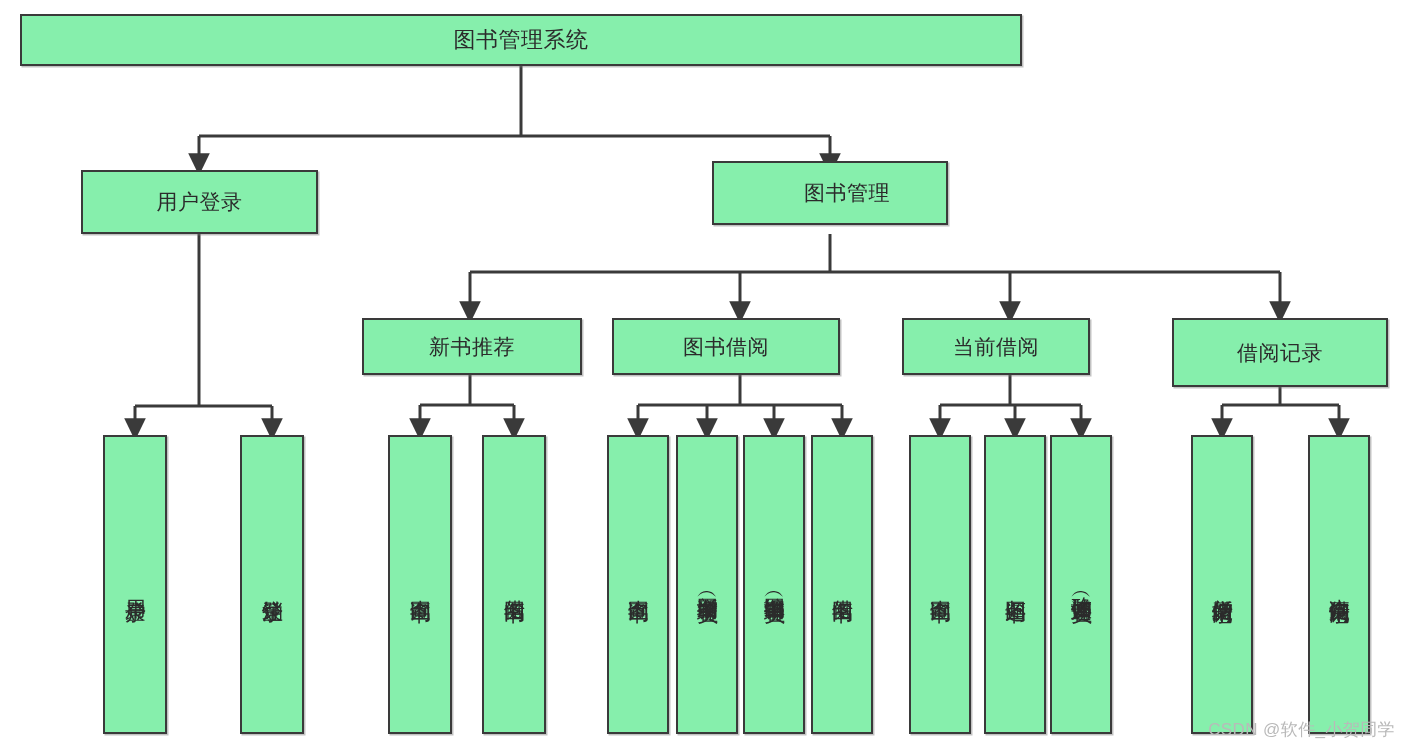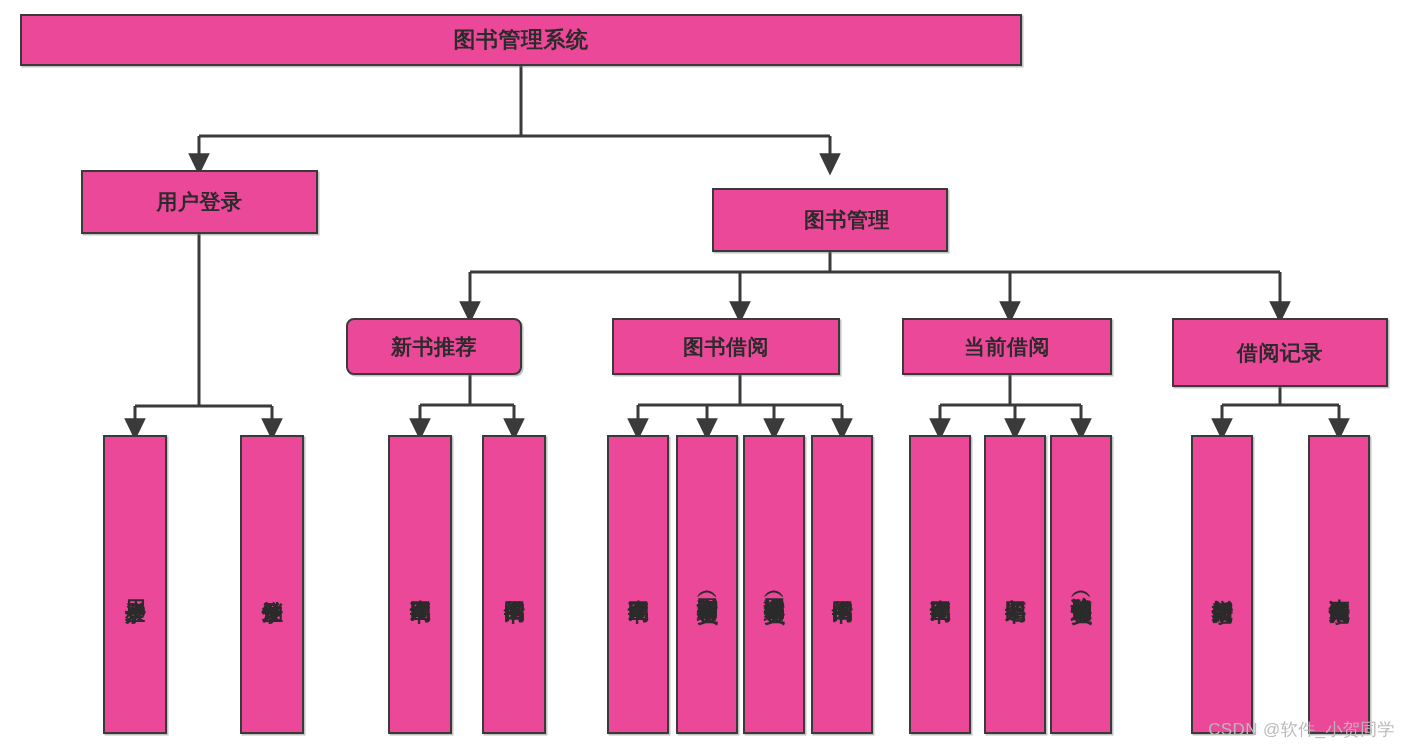--- a/index.html
+++ b/index.html
@@ -24,27 +24,26 @@
     left: 0;
     top: 0;
     width: 1405px;
     height: 747px;
     pointer-events: none;
   }
   .node {
     position: absolute;
     box-sizing: border-box;
     border: 2.5px solid #3a3a3a;
-    background: #ec4899;
+    background: #86efac;
     display: flex;
     align-items: center;
     justify-content: center;
     color: #2b2b2b;
     box-shadow: 1.5px 1.5px 0 rgba(120,120,120,0.45);
-    font-weight: bold;
   }
   .node-label {
     display: block;
     text-align: center;
     line-height: 1.12;
     letter-spacing: 0.5px;
   }
   .node.horizontal .node-label {
     font-size: 21px;
     white-space: nowrap;
@@ -137,31 +136,31 @@
     </g>
   </svg>
 
   <div class="node root horizontal" style="left:20px; top:14px; width:1002px; height:52px;">
     <span class="node-label">图书管理系统</span>
   </div>
 
   <div class="node horizontal" style="left:81px; top:170px; width:237px; height:64px;">
     <span class="node-label">用户登录</span>
   </div>
-  <div class="node horizontal" style="left:712px; top:188px; width:236px; height:64px;padding-left:34px;">
+  <div class="node horizontal" style="left:712px; top:161px; width:236px; height:64px;padding-left:34px;">
     <span class="node-label">图书管理</span>
   </div>
 
-  <div class="node horizontal" style="left:346px; top:318px; width:176px; height:57px;border-radius:8px;">
+  <div class="node horizontal" style="left:362px; top:318px; width:220px; height:57px;">
     <span class="node-label">新书推荐</span>
   </div>
   <div class="node horizontal" style="left:612px; top:318px; width:228px; height:57px;">
     <span class="node-label">图书借阅</span>
   </div>
-  <div class="node horizontal" style="left:902px; top:318px; width:210px; height:57px;">
+  <div class="node horizontal" style="left:902px; top:318px; width:188px; height:57px;">
     <span class="node-label">当前借阅</span>
   </div>
   <div class="node horizontal" style="left:1172px; top:318px; width:216px; height:69px;">
     <span class="node-label">借阅记录</span>
   </div>
 
   <div class="node vertical" style="left:103px; top:435px; width:64px; height:299px;">
     <span class="node-label">用户登录</span>
   </div>
   <div class="node vertical" style="left:240px; top:435px; width:64px; height:299px;">

